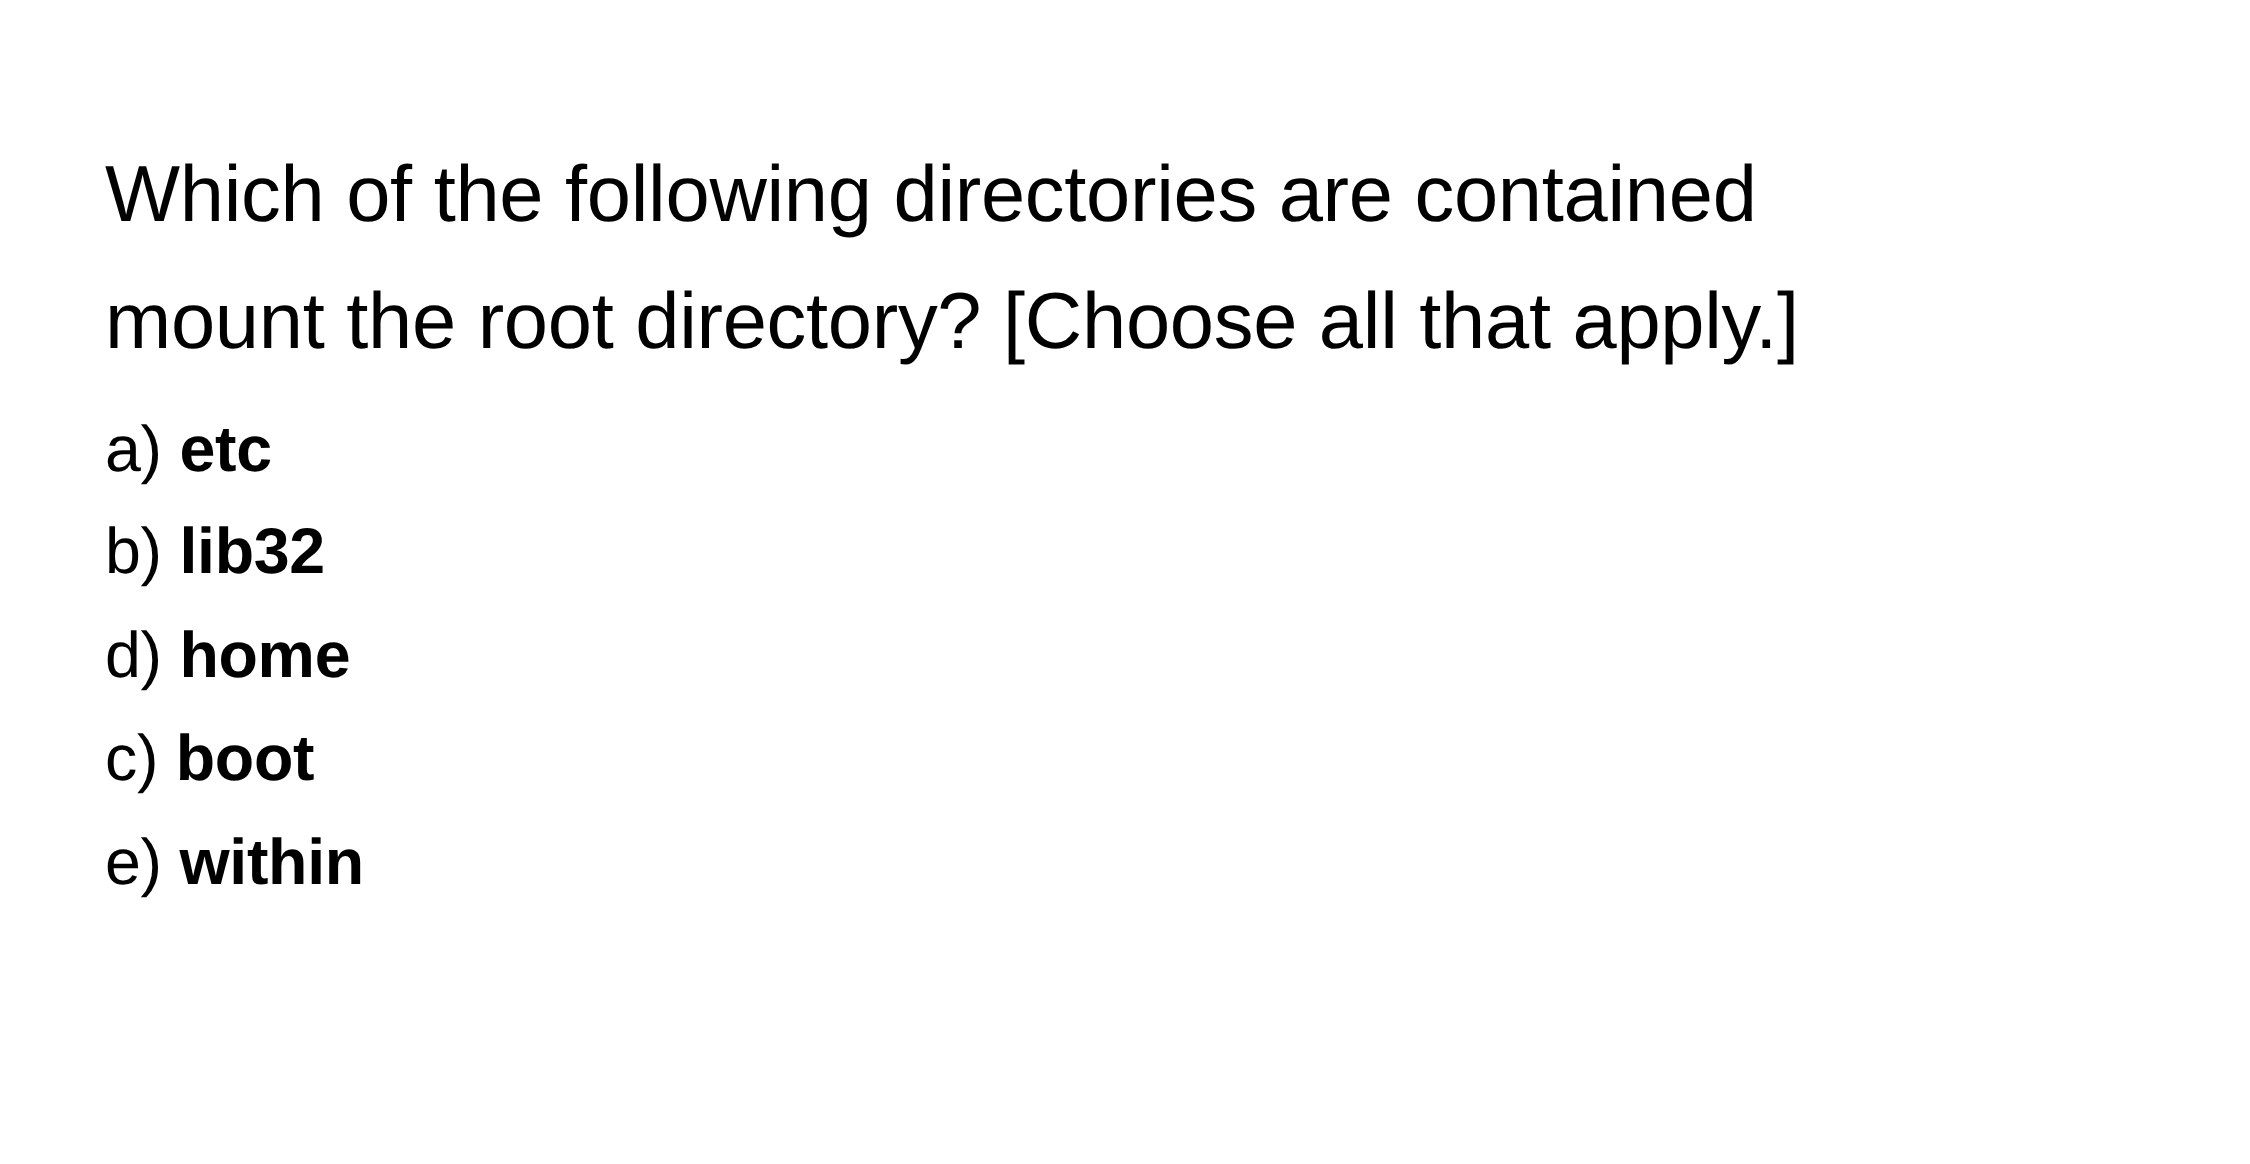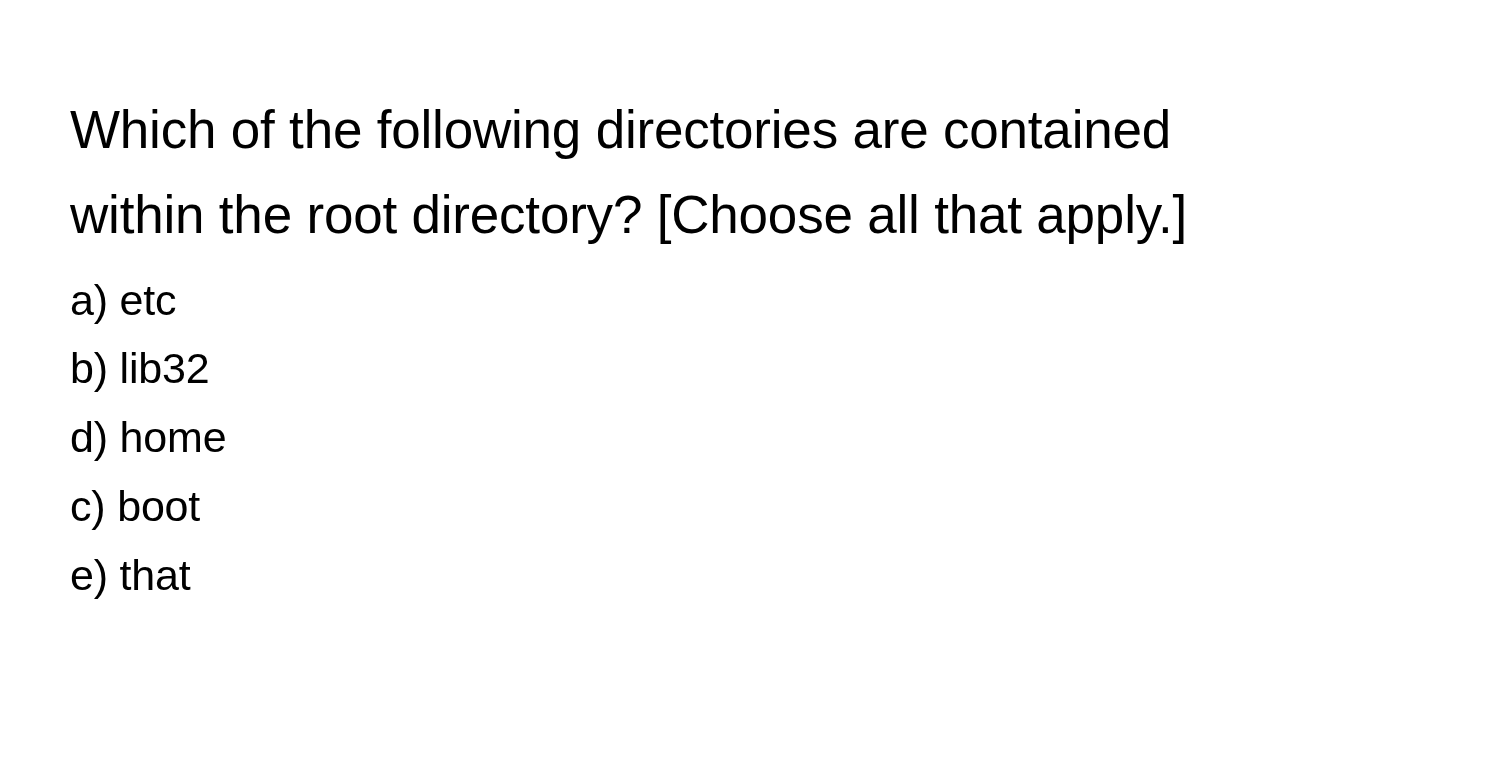--- a/index.html
+++ b/index.html
@@ -31,28 +31,29 @@
       font-size: 43px;
       line-height: 1.6;
       font-weight: 400;
       letter-spacing: -0.2px;
     }
     .option-label {
       display: inline;
     }
     .option-value {
       display: inline;
+      font-weight: bold;
     }
   </style>
 </head>
 <body>
 
 <div class="question-text">
   <span class="question-line">Which of the following directories are contained</span>
-  <span class="question-line">within the root directory? [Choose all that apply.]</span>
+  <span class="question-line">mount the root directory? [Choose all that apply.]</span>
 </div>
 
 <div class="options">
   <div class="option">
     <span class="option-label">a)</span>
     <span class="option-value">etc</span>
   </div>
   <div class="option">
     <span class="option-label">b)</span>
     <span class="option-value">lib32</span>
@@ -60,15 +61,15 @@
   <div class="option">
     <span class="option-label">d)</span>
     <span class="option-value">home</span>
   </div>
   <div class="option">
     <span class="option-label">c)</span>
     <span class="option-value">boot</span>
   </div>
   <div class="option">
     <span class="option-label">e)</span>
-    <span class="option-value">that</span>
+    <span class="option-value">within</span>
   </div>
 </div>
 
 </body></html>

